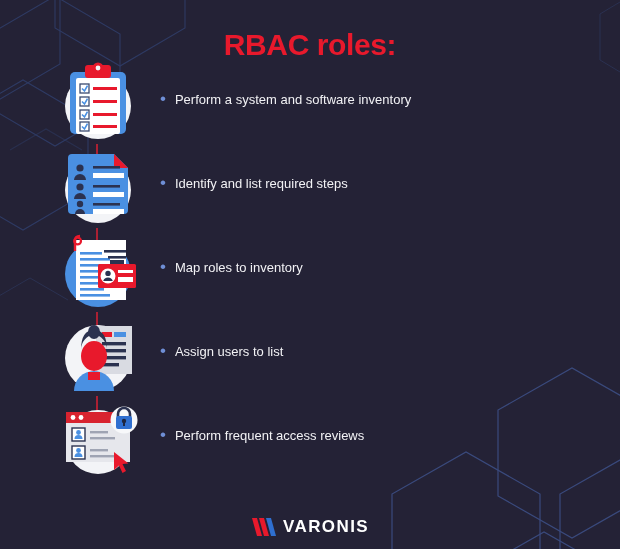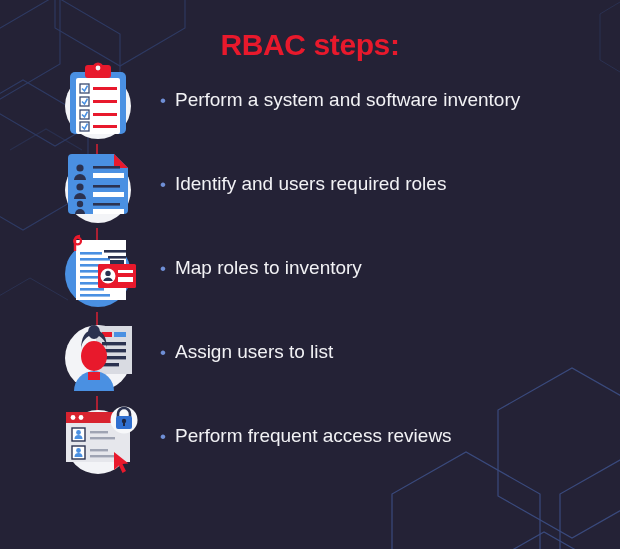--- a/index.html
+++ b/index.html
@@ -68,21 +68,21 @@
     align-items: baseline;
   }
   .bullet-dot {
     color: #6f8fd6;
     font-size: 17px;
     line-height: 1;
     margin-right: 9px;
   }
   .bullet-text {
     color: #f2f2f5;
-    font-size: 19px;
+    font-size: 13px;
     line-height: 1.1;
     white-space: nowrap;
   }
   .connector {
     position: absolute;
     left: 96px;
     width: 2px;
   }
   .connector svg { display: block; }
   
@@ -121,21 +121,21 @@
       <path d="M 392 580 L 392 494 L 466 452 L 540 494 L 540 580 L 466 622 Z"></path>
       <path d="M 560 580 L 560 494 L 634 452 L 708 494 L 708 580 L 634 622 Z"></path>
       <path d="M 470 660 L 470 574 L 544 532 L 618 574 L 618 660 L 544 702 Z"></path>
     </g>
     <g stroke="#2c3557" stroke-width="1" fill="none" opacity="0.8">
       <path d="M 600 60 L 600 14 L 640 -10 L 680 14 L 680 60 L 640 84 Z"></path>
       <path d="M -8 300 L 30 278 L 68 300"></path>
     </g>
   </svg>
 
-  <div id="title">RBAC steps:</div>
+  <div id="title">RBAC roles:</div>
 
   <div id="steps">
 
     <div class="connector" style="top:84px;">
       <svg width="16" height="30" viewBox="0 0 16 30" style="margin-left:-7px;">
         <line x1="8" y1="0" x2="8" y2="27" stroke="#c42033" stroke-width="1.7"></line>
         <path d="M 3 20 L 8 28 L 13 20" fill="none" stroke="#c42033" stroke-width="1.7"></path>
       </svg>
     </div>
     <div class="connector" style="top:168px;">
@@ -211,21 +211,21 @@
           <rect x="41" y="22" width="27" height="2.6" fill="#2b3250"></rect>
           <rect x="41" y="29" width="31" height="5" fill="#ffffff"></rect>
           <rect x="41" y="41" width="27" height="2.6" fill="#2b3250"></rect>
           <rect x="41" y="48" width="31" height="5" fill="#ffffff"></rect>
           <rect x="41" y="59" width="27" height="2.6" fill="#2b3250"></rect>
           <rect x="41" y="65" width="31" height="5" fill="#ffffff"></rect>
         </svg>
       </div>
       <div class="bullet-row">
         <span class="bullet-dot">•</span>
-        <span class="bullet-text">Identify and users required roles</span>
+        <span class="bullet-text">Identify and list required steps</span>
       </div>
     </div>
 
     <div class="step" style="top:168px;">
       <div class="icon-wrap">
         <svg width="92" height="84" viewBox="0 0 92 84">
           <circle cx="46" cy="46" r="33" fill="#4a90e2"></circle>
           <rect x="24" y="12" width="50" height="60" fill="#ffffff"></rect>
           <rect x="24" y="12" width="50" height="60" fill="none"></rect>
           <path d="M 28 8 q -5 0 -5 5 v 10" fill="none" stroke="#e8192c" stroke-width="2.4"></path>
@@ -312,14 +312,22 @@
         </svg>
       </div>
       <div class="bullet-row">
         <span class="bullet-dot">•</span>
         <span class="bullet-text">Perform frequent access reviews</span>
       </div>
     </div>
 
   </div>
 
+  <div id="logo">
+    <svg id="logo-mark" width="26" height="18" viewBox="0 0 26 18">
+      <path d="M 1 0 L 6 0 L 11 18 L 6 18 Z" fill="#e8192c"></path>
+      <path d="M 8 0 L 13 0 L 18 18 L 13 18 Z" fill="#e8192c"></path>
+      <path d="M 15 0 L 20 0 L 25 18 L 20 18 Z" fill="#2f6fd0"></path>
+    </svg>
+    <span id="logo-text">VARONIS</span>
+  </div>
 
 </div>
 
 </body></html>

